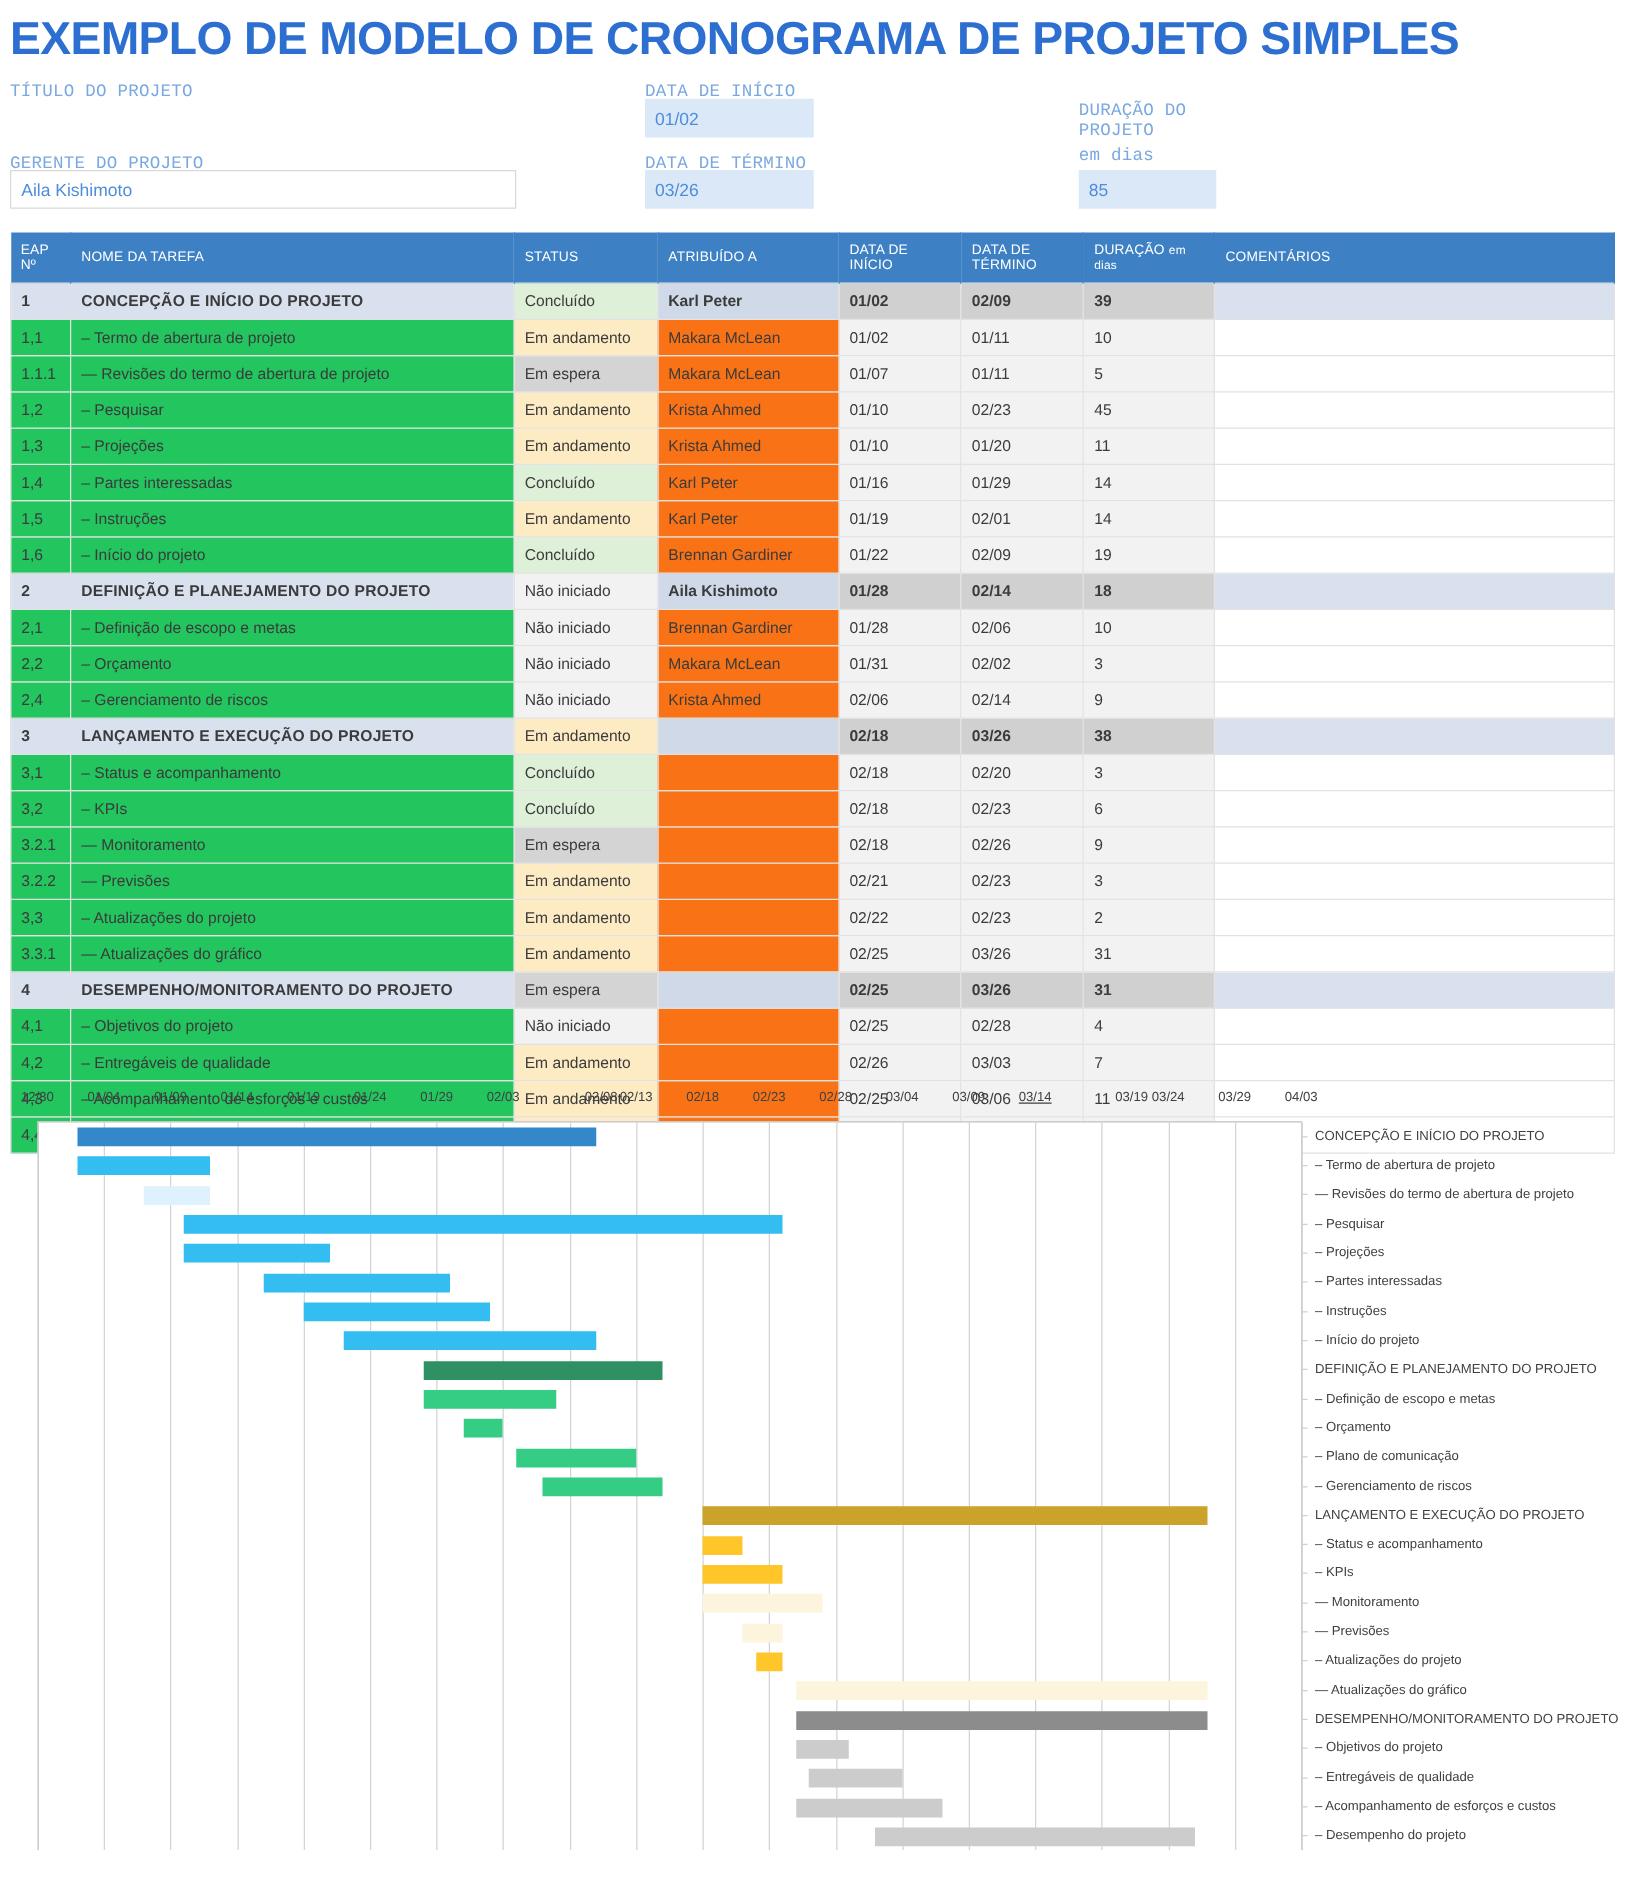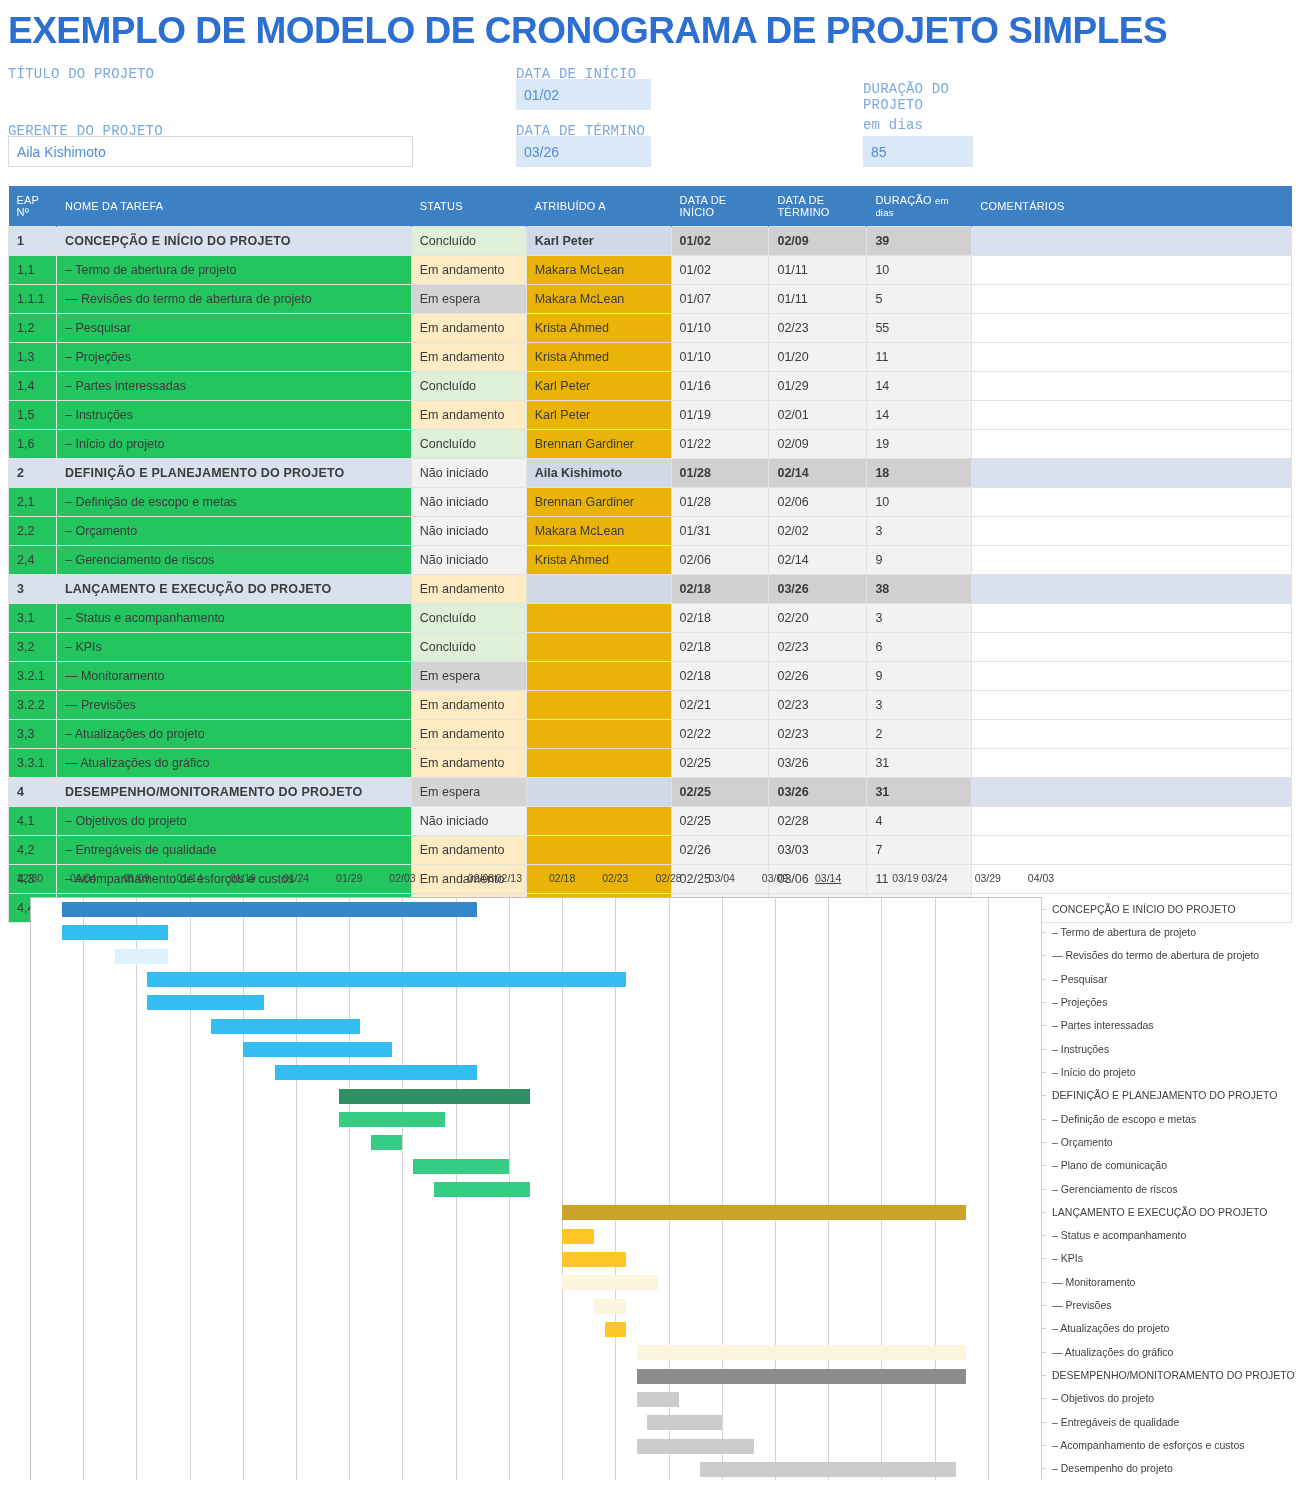--- a/index.html
+++ b/index.html
@@ -64,21 +64,21 @@
   .c-dur  { width:105px; }
   .c-com  { width:320px; }
 
   tr.section td { background:#d9e1ef; font-weight:bold; font-size:13px; }
   tr.section td.nm { letter-spacing:0.2px; }
   tr.section td.ds, tr.section td.de, tr.section td.du { background:#d0d0d0; }
   tr.section td.at { background:#cfd9e8; }
   tr.section td.cm { background:#d9e1ef; }
 
   tr.norm td.ds, tr.norm td.de, tr.norm td.du { background:#f2f2f2; }
-  tr.norm td.at { background:#eab308;margin-left:47px; }
+  tr.norm td.at { background:#f97316;margin-left:47px; }
   tr.norm td.cm { background:#ffffff; }
   tr.norm td.nm, tr.norm td.ep { background:#22c55e; }
 
   .st-con  { background:#dff0d8 !important; }
   .st-and  { background:#fdebc4 !important; }
   .st-esp  { background:#d4d4d4 !important; }
   .st-nao  { background:#f2f2f2 !important; }
   tr.section .st-con, tr.section .st-and, tr.section .st-esp, tr.section .st-nao { font-weight:normal; font-size:12.5px; }
 
   .ind1 { padding-left:24px; }
@@ -174,21 +174,21 @@
           <td class="du">5</td>
           <td class="cm"></td>
         </tr>
         <tr class="norm">
           <td class="ep">1,2</td>
           <td class="nm ind1">– Pesquisar</td>
           <td class="st st-and">Em andamento</td>
           <td class="at">Krista Ahmed</td>
           <td class="ds">01/10</td>
           <td class="de">02/23</td>
-          <td class="du">55</td>
+          <td class="du">45</td>
           <td class="cm"></td>
         </tr>
         <tr class="norm">
           <td class="ep">1,3</td>
           <td class="nm ind1">– Projeções</td>
           <td class="st st-and">Em andamento</td>
           <td class="at">Krista Ahmed</td>
           <td class="ds">01/10</td>
           <td class="de">01/20</td>
           <td class="du">11</td>

